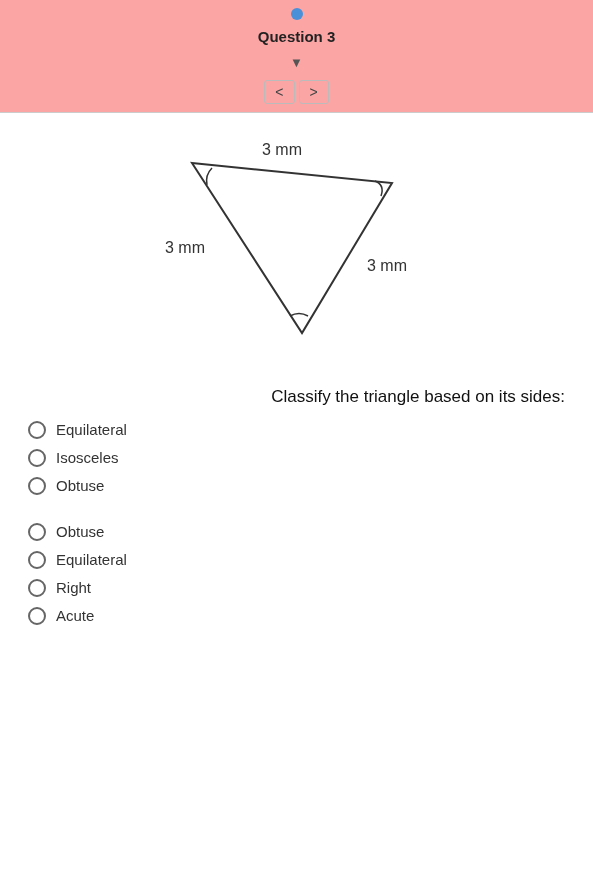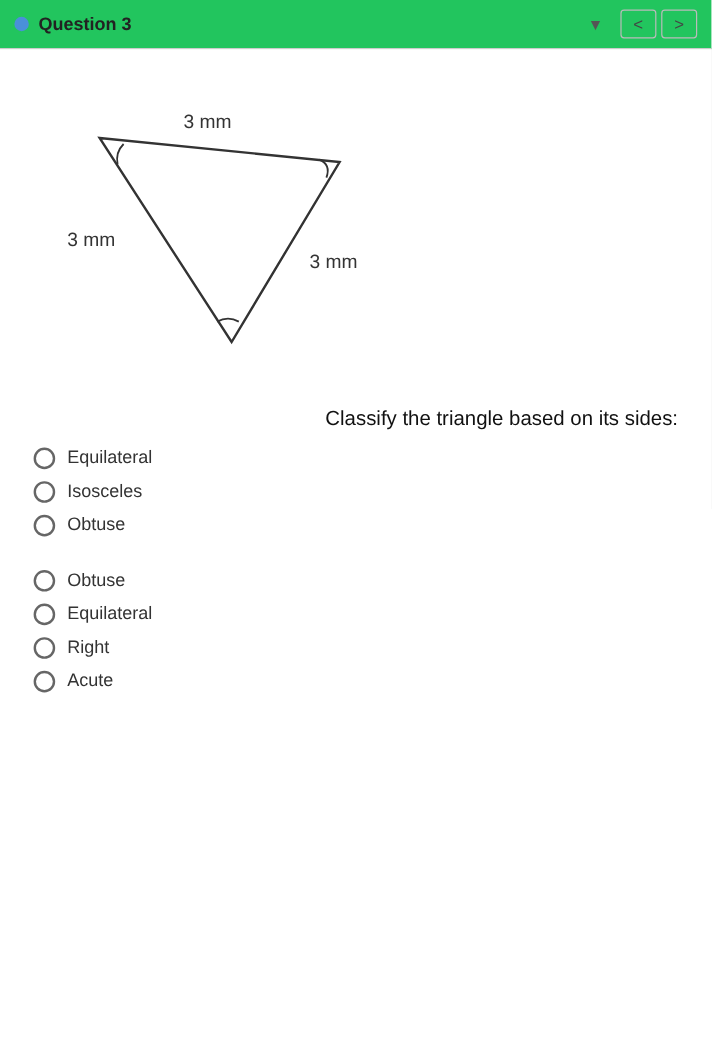--- a/index.html
+++ b/index.html
@@ -9,24 +9,25 @@
       min-height: 881px;
       background: #f0f0f0;
       font-family: Arial, sans-serif;
       font-size: 16px;
       color: #222;
     }
 
     .header {
       display: flex;
       align-items: center;
-      background: #22c55e;
+      background: #fca5a5;
       border-bottom: 1px solid #ccc;
       padding: 8px 12px;
       gap: 8px;
+      flex-direction: column;
     }
 
     .header-dot {
       width: 12px;
       height: 12px;
       background: #4a90d9;
       border-radius: 50%;
       display: inline-block;
       flex-shrink: 0;
     }
@@ -62,24 +63,24 @@
 
     .content {
       background: #fff;
       padding: 20px 28px 30px 28px;
       min-height: 840px;
     }
 
     
     .triangle-container {
       display: flex;
+      justify-content: center;
       margin-bottom: 24px;
       position: relative;
       height: 230px;
-      margin-top: 24px;
     }
 
     .question-section {
       margin-bottom: 28px;
     }
 
     .question-label {
       font-size: 17px;
       font-weight: 500;
       margin-bottom: 14px;

